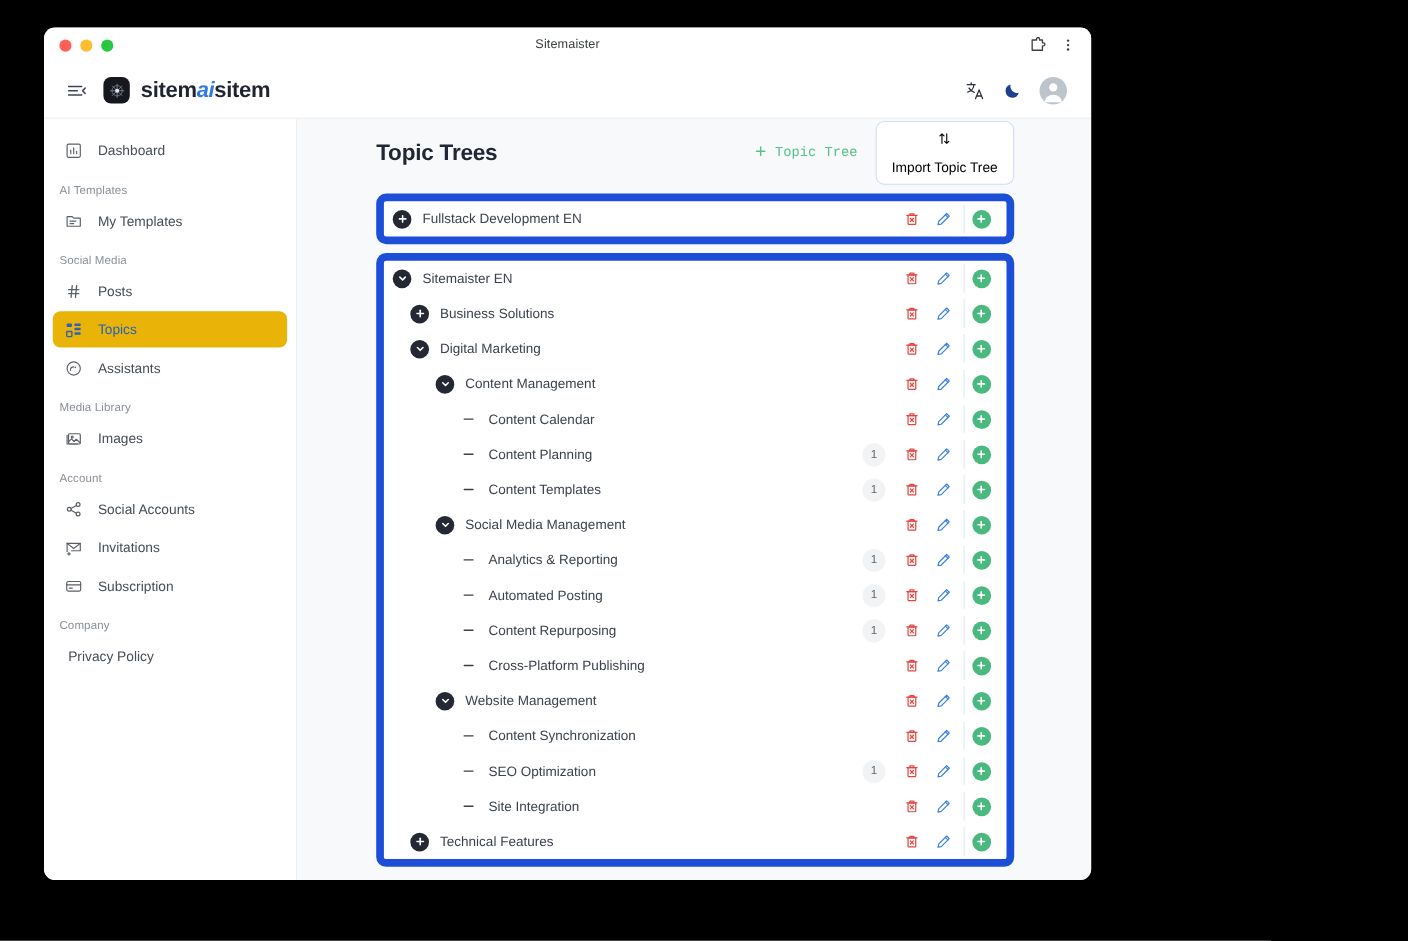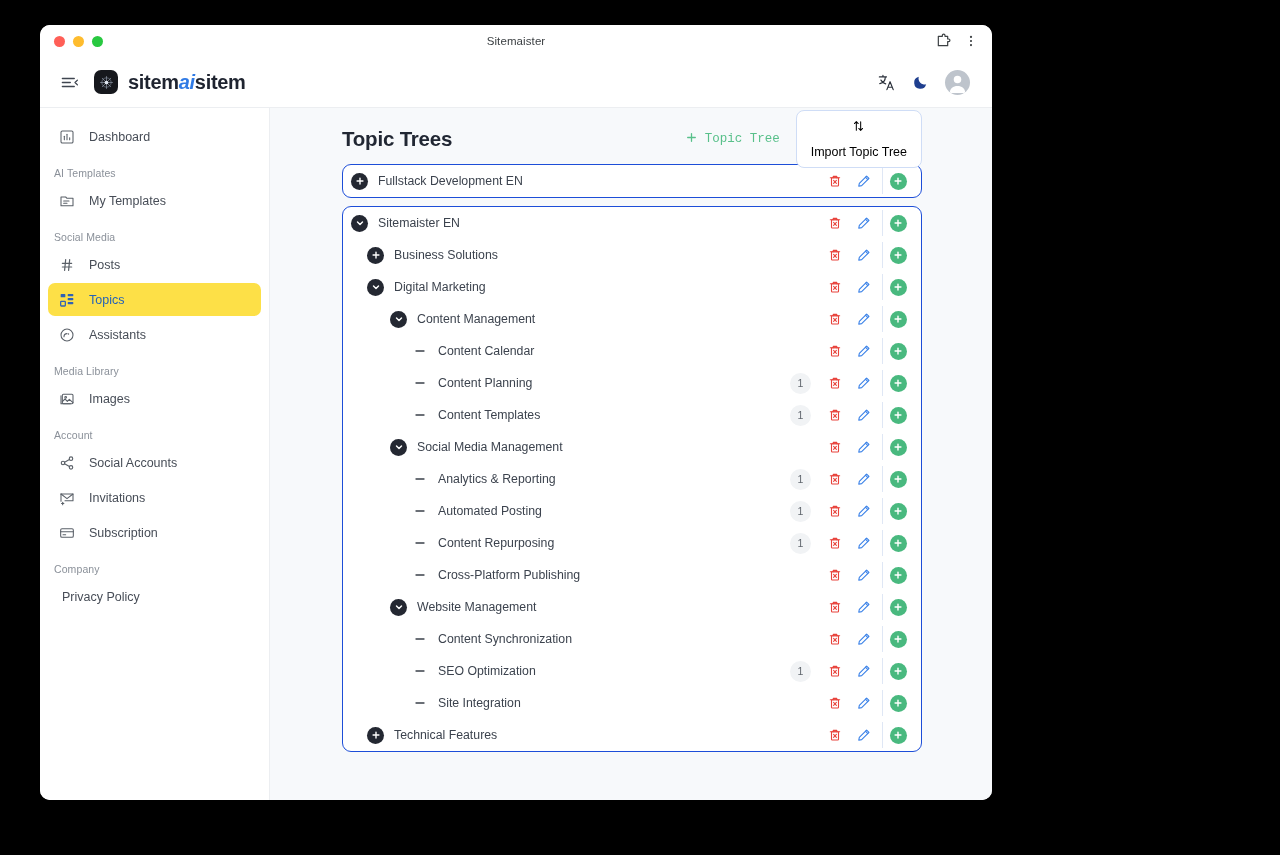--- a/index.html
+++ b/index.html
@@ -110,38 +110,38 @@
     height: 33px;
     padding: 0 10px;
     border-radius: 7px;
     cursor: pointer;
     color: #474d57;
     font-size: 12.5px;
     margin-bottom: 2px;
   }
   .nav-item .nav-ico { width: 17px; height: 17px; flex: none; display:flex; align-items:center; justify-content:center; color:#5a6068;}
   .nav-item.active {
-    background: #fde047;
+    background: #eab308;
     color: #2563b8;
   }
   .nav-item.active .nav-ico { color: #2f62b5; }
   .nav-item.plain { padding-left: 14px; }
 
   
   .main {
     flex: 1;
     background: #f7f9fb;
     padding: 0 0 0 0;
     overflow: hidden;
   }
   .main-inner { padding: 14px 70px 0 72px; }
 
   .page-head {
     display: flex; align-items: center;
-    margin-bottom: 8px;
+    margin-bottom: 20px;
     height: 34px;
   }
   .page-title {
     font-size: 20.5px;
     font-weight: 700;
     color: #212733;
     letter-spacing: -0.2px;
   }
   .head-actions { margin-left: auto; display: flex; align-items: center; gap: 12px; }
   .btn-link {
@@ -162,21 +162,21 @@
     border-radius: 8px;
     padding: 8px 14px;
     cursor: pointer;
     font-family: inherit;
     flex-direction: column;
   }
 
   
   .card {
     background: #ffffff;
-    border: 1px solid #1d4ed8;
+    border: 7px solid #1d4ed8;
     border-radius: 9px;
     margin-bottom: 8px;
     overflow: hidden;
   }
   .tree-row {
     display: flex; align-items: center;
     height: 32px;
     padding: 0 0 0 8px;
     position: relative;
   }

